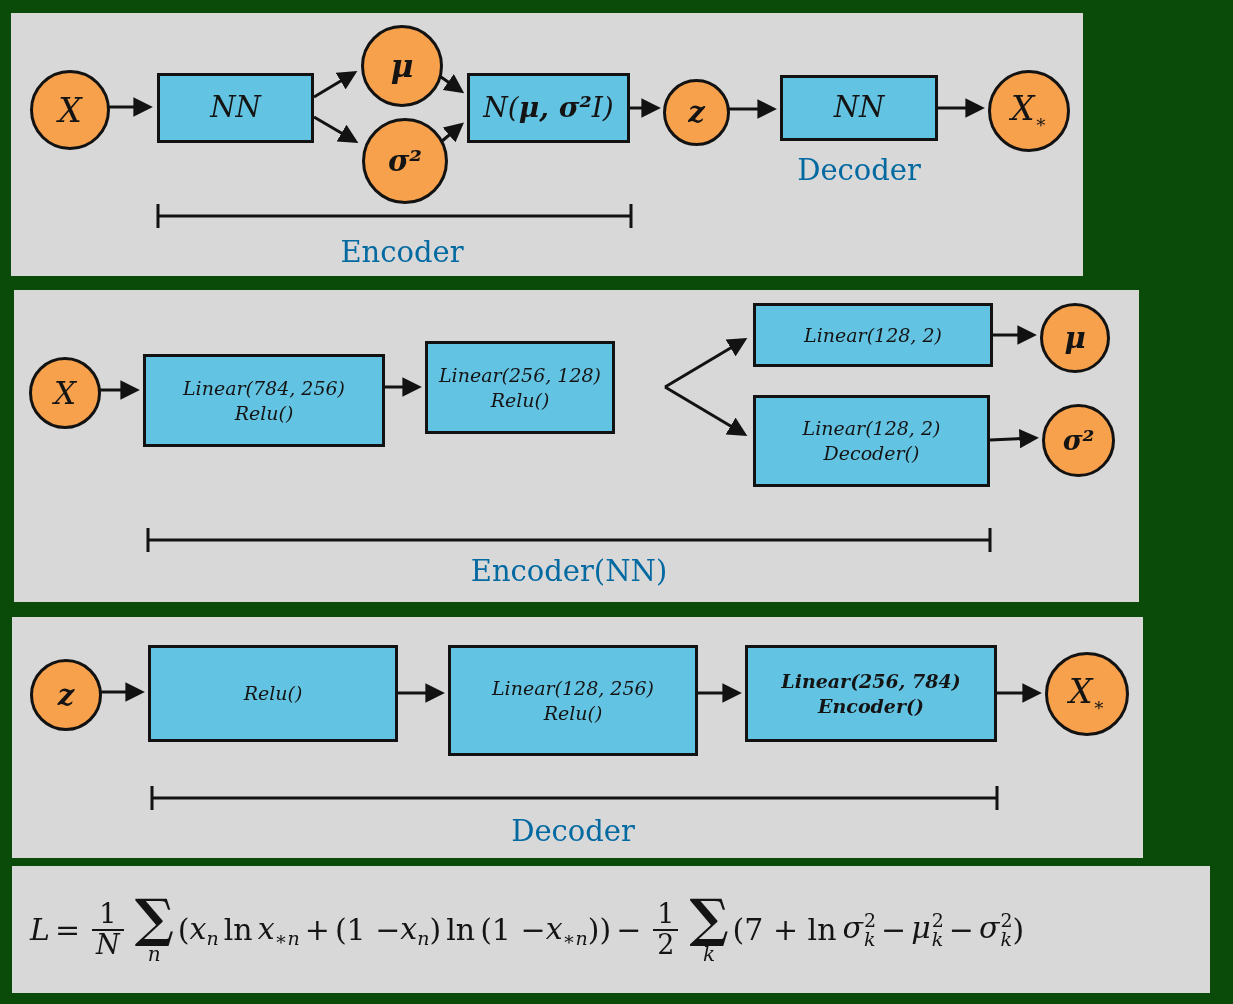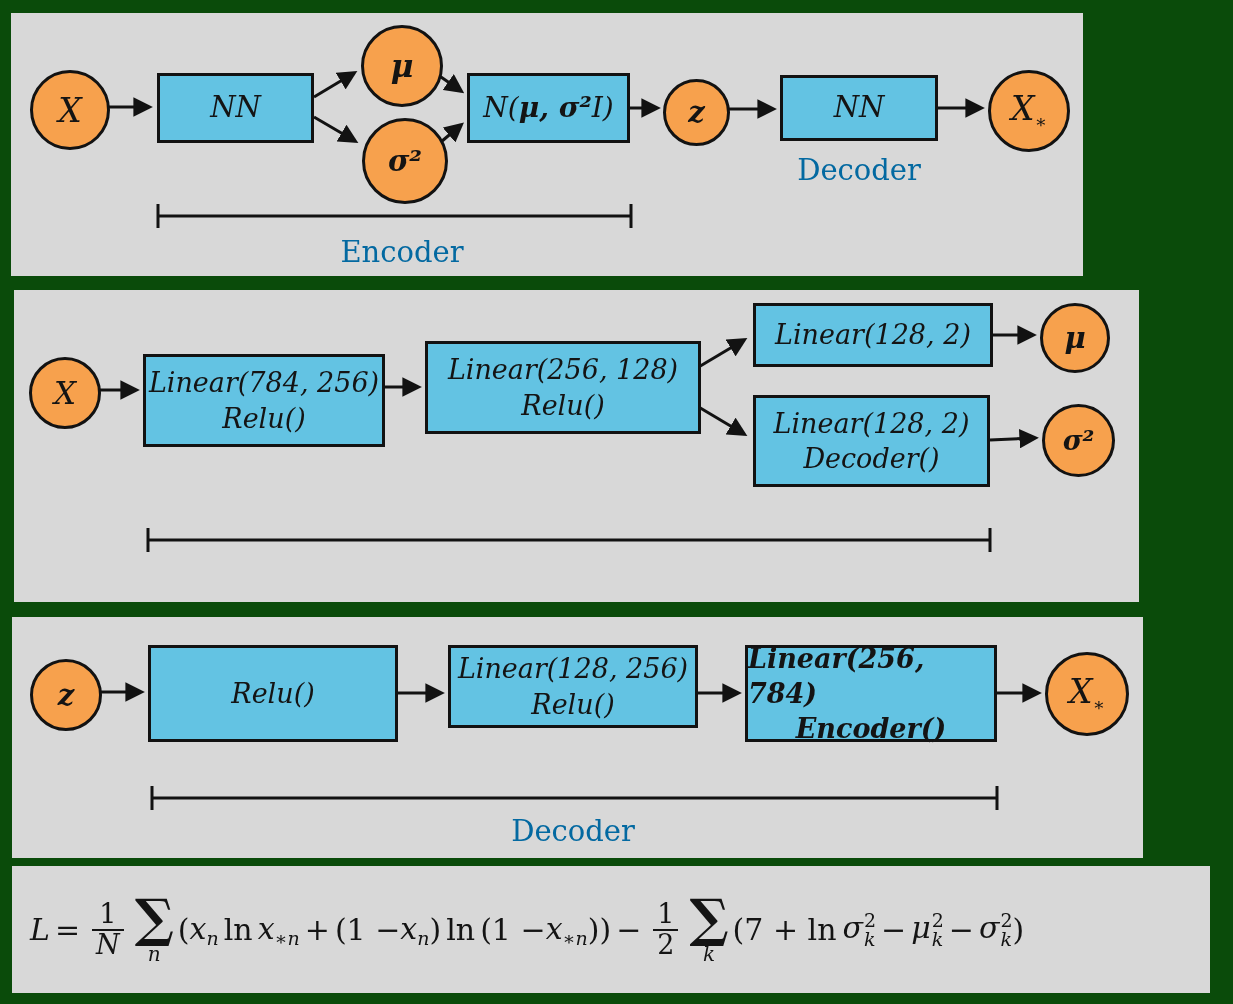--- a/index.html
+++ b/index.html
@@ -5,21 +5,21 @@
   html,body{margin:0;padding:0;}
   body{width:1233px;height:1004px;background:#0a4b0a;position:relative;overflow:hidden;
        font-family:"DejaVu Serif",serif;color:#141414;}
   .panel{position:absolute;background:#d8d8d8;}
   .conn{position:absolute;left:0;top:0;width:100%;height:100%;pointer-events:none;}
   .circle{position:absolute;border-radius:50%;background:#f7a14d;border:3px solid #121212;
           display:flex;align-items:center;justify-content:center;
           font-style:italic;line-height:1;}
   .bbox{position:absolute;background:#63c3e3;border:3px solid #121212;
         display:flex;flex-direction:column;align-items:center;justify-content:center;
-        font-style:italic;font-size:27px;line-height:1.3;box-sizing:border-box;}
+        font-style:italic;font-size:19px;line-height:1.3;box-sizing:border-box;}
   .bold{font-weight:bold;}
   .blue-label{position:absolute;color:#0369a1;font-size:29px;text-align:center;font-style:normal;}
   .node-sub{font-size:0.55em;font-style:normal;}
   
   .formula{position:absolute;left:12px;top:866px;width:1198px;height:127px;background:#d8d8d8;
            display:flex;align-items:center;padding-left:18px;box-sizing:border-box;
            font-size:30px;white-space:nowrap;}
   .formula .it{font-style:italic;}
   .formula .up{font-style:normal;}
   .frac{display:inline-flex;flex-direction:column;align-items:center;vertical-align:middle;
@@ -124,21 +124,21 @@
 
   <div class="circle" style="left:15px;top:67px;width:66px;height:66px;font-size:31px;">
     <span>X</span>
   </div>
 
   <div class="bbox" style="left:129px;top:51px;width:242px;height:93px;margin-top:13px;">
     <span>Linear(784, 256)</span>
     <span>Relu()</span>
   </div>
 
-  <div class="bbox" style="left:411px;top:51px;width:276px;height:93px;">
+  <div class="bbox" style="left:411px;top:51px;width:190px;height:93px;">
     <span>Linear(256, 128)</span>
     <span>Relu()</span>
   </div>
 
   <div class="bbox" style="left:739px;top:13px;width:240px;height:64px;">
     <span>Linear(128, 2)</span>
   </div>
 
   <div class="bbox" style="left:739px;top:105px;width:237px;height:92px;">
     <span>Linear(128, 2)</span>
@@ -146,20 +146,21 @@
   </div>
 
   <div class="circle bold" style="left:1026px;top:13px;width:64px;height:64px;font-size:29px;">
     <span>μ</span>
   </div>
 
   <div class="circle bold" style="left:1028px;top:114px;width:67px;height:67px;font-size:27px;">
     <span>σ²</span>
   </div>
 
+  <div class="blue-label" style="left:405px;top:264px;width:300px;">Encoder(NN)</div>
 </div>
 
 <div class="panel" style="left:12px;top:617px;width:1131px;height:241px;">
 
   <svg class="conn" viewBox="0 0 1131 241">
     <defs>
       <marker id="ar3" viewBox="0 0 10 10" refX="8" refY="5" markerWidth="6.5" markerHeight="6.5" orient="auto">
         <path d="M0,0 L10,5 L0,10 z" fill="#121212"></path>
       </marker>
     </defs>
@@ -175,21 +176,21 @@
   </svg>
 
   <div class="circle bold" style="left:18px;top:42px;width:66px;height:66px;font-size:29px;">
     <span>z</span>
   </div>
 
   <div class="bbox" style="left:136px;top:28px;width:250px;height:97px;">
     <span>Relu()</span>
   </div>
 
-  <div class="bbox" style="left:436px;top:28px;width:250px;height:83px;">
+  <div class="bbox" style="left:436px;top:28px;width:250px;height:111px;">
     <span>Linear(128, 256)</span>
     <span>Relu()</span>
   </div>
 
   <div class="bbox" style="left:733px;top:28px;width:252px;height:97px;font-weight:bold;">
     <span>Linear(256, 784)</span>
     <span>Encoder()</span>
   </div>
 
   <div class="circle" style="left:1033px;top:35px;width:78px;height:78px;font-size:33px;">

